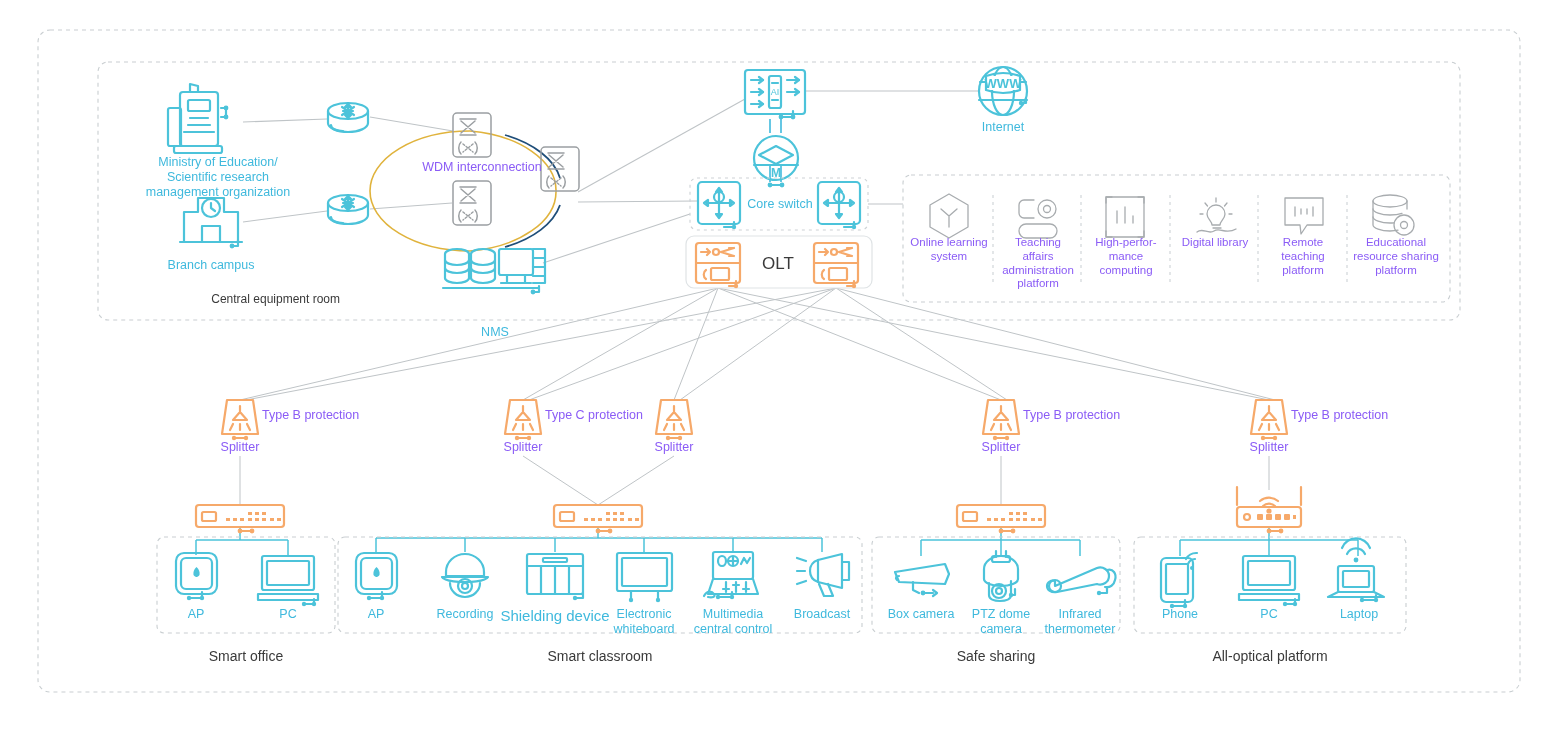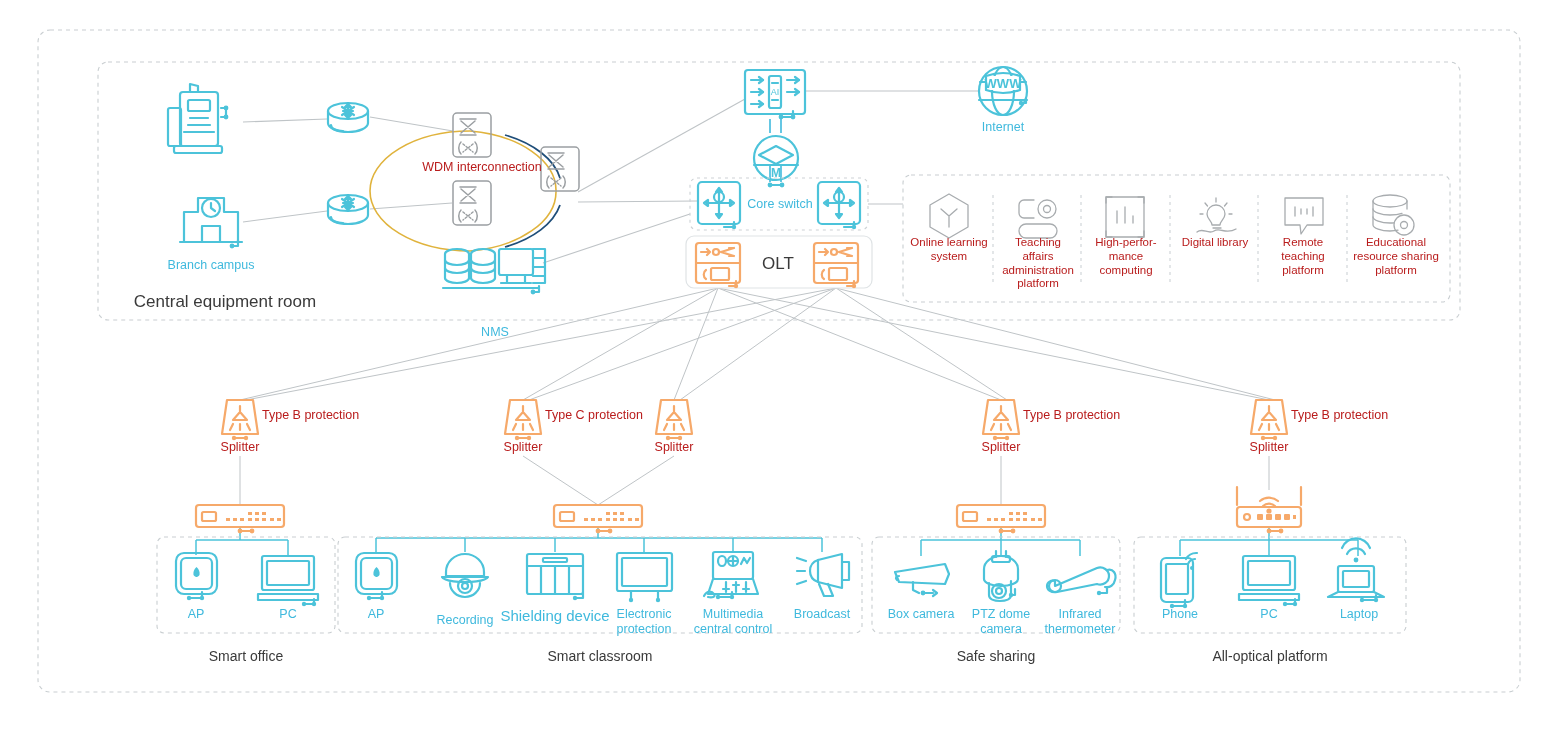--- a/index.html
+++ b/index.html
@@ -5,21 +5,21 @@
   html,body{margin:0;padding:0;background:#ffffff;}
   body{width:1556px;height:729px;position:relative;overflow:hidden;
        font-family:"Liberation Sans",sans-serif;}
   #stage{position:absolute;left:0;top:0;width:1324px;height:729px;border-radius:7px;}
   svg.layer{position:absolute;left:0;top:0;width:1556px;height:729px;overflow:visible;}
   #lines{z-index:1;}
   #icons{z-index:2;}
   .lbl{position:absolute;z-index:3;text-align:center;line-height:1.2;
        white-space:nowrap;}
   .cy{color:#3fb9dd;}
-  .gy{color:#b91c1c;}
+  .gy{color:#8b5cf6;}
   .dk{color:#3a3a3a;}
   .wrap{white-space:normal;}
 </style>
 </head>
 <body>
 
 <div id="stage">
 
 <svg class="layer" id="lines" viewBox="0 0 1556 729">
   <g stroke="#bfc4c7" stroke-width="1.1" fill="none">
@@ -545,27 +545,32 @@
     <circle class="cf" cx="28" cy="12" r="2.4"></circle>
     <rect class="c" x="10" y="18" width="36" height="26" rx="2"></rect>
     <rect class="c" x="15" y="23" width="26" height="16" rx="1"></rect>
     <path class="c" d="M0 49 L56 49 L46 44 L10 44 Z"></path>
     <path class="c" d="M34 52 L48 52 L48 47"></path>
     <circle class="cf" cx="34" cy="52" r="2.2"></circle>
         <circle class="cf" cx="48" cy="52" r="2.2"></circle>
   </g>
 </svg>
 
+<div class="lbl cy wrap" style="left:118px;top:155px;width:200px;font-size:12.5px;">
+  <div style="white-space:pre-line;">Ministry of Education/
+Scientific research
+management organization</div>
+</div>
 <div class="lbl cy" style="left:131px;top:258px;width:160px;font-size:12.5px;">Branch campus</div>
 <div class="lbl gy" style="left:408px;top:160px;width:148px;font-size:12.5px;">WDM interconnection</div>
 <div class="lbl cy" style="left:455px;top:293px;width:80px;font-size:12.5px;margin-top:32px;">NMS</div>
 <div class="lbl cy" style="left:953px;top:120px;width:100px;font-size:12.5px;">Internet</div>
 <div class="lbl cy" style="left:741px;top:197px;width:78px;font-size:12.5px;">Core switch</div>
 <div class="lbl dk" style="left:748px;top:254px;width:60px;font-size:17px;">OLT</div>
-<div class="lbl dk" style="left:110px;top:292px;width:230px;font-size:17px;text-align:center;">Central equipment room</div>
+<div class="lbl dk" style="left:110px;top:292px;width:230px;font-size:12px;text-align:right;">Central equipment room</div>
 
 <div class="lbl gy wrap" style="left:905px;top:236px;width:88px;font-size:11.5px;"><span style="white-space:pre-line;">Online learning
 system</span></div>
 <div class="lbl gy wrap" style="left:994px;top:236px;width:88px;font-size:11.5px;"><span style="white-space:pre-line;">Teaching
 affairs
 administration
 platform</span></div>
 <div class="lbl gy wrap" style="left:1082px;top:236px;width:88px;font-size:11.5px;"><span style="white-space:pre-line;">High-perfor-
 mance
 computing</span></div>
@@ -588,24 +593,24 @@
 <div class="lbl gy" style="left:1023px;top:408px;width:140px;font-size:12.5px;text-align:left;">Type B protection</div>
 <div class="lbl gy" style="left:961px;top:440px;width:80px;font-size:12.5px;">Splitter</div>
 
 <div class="lbl gy" style="left:1291px;top:408px;width:140px;font-size:12.5px;text-align:left;">Type B protection</div>
 <div class="lbl gy" style="left:1229px;top:440px;width:80px;font-size:12.5px;">Splitter</div>
 
 <div class="lbl cy" style="left:161px;top:607px;width:70px;font-size:12.5px;"><span style="white-space:pre-line;">AP</span></div>
 <div class="lbl cy" style="left:253px;top:607px;width:70px;font-size:12.5px;"><span style="white-space:pre-line;">PC</span></div>
 
 <div class="lbl cy" style="left:341px;top:607px;width:70px;font-size:12.5px;"><span style="white-space:pre-line;">AP</span></div>
-<div class="lbl cy" style="left:418px;top:607px;width:94px;font-size:12.5px;margin-top:6px;"><span style="white-space:pre-line;">Recording</span></div>
+<div class="lbl cy" style="left:418px;top:607px;width:94px;font-size:12.5px;"><span style="white-space:pre-line;">Recording</span></div>
 <div class="lbl cy" style="left:496px;top:607px;width:118px;font-size:15px;"><span style="white-space:pre-line;">Shielding device</span></div>
 <div class="lbl cy wrap" style="left:600px;top:607px;width:88px;font-size:12.5px;"><span style="white-space:pre-line;">Electronic
-protection</span></div>
+whiteboard</span></div>
 <div class="lbl cy wrap" style="left:674px;top:607px;width:118px;font-size:12.5px;"><span style="white-space:pre-line;">Multimedia
 central control</span></div>
 <div class="lbl cy" style="left:780px;top:607px;width:84px;font-size:12.5px;"><span style="white-space:pre-line;text-align:right;">Broadcast</span></div>
 
 <div class="lbl cy" style="left:876px;top:607px;width:90px;font-size:12.5px;"><span style="white-space:pre-line;">Box camera</span></div>
 <div class="lbl cy wrap" style="left:957px;top:607px;width:88px;font-size:12.5px;"><span style="white-space:pre-line;">PTZ dome
 camera</span></div>
 <div class="lbl cy wrap" style="left:1028px;top:607px;width:104px;font-size:12.5px;"><span style="white-space:pre-line;">Infrared
 thermometer</span></div>
 

